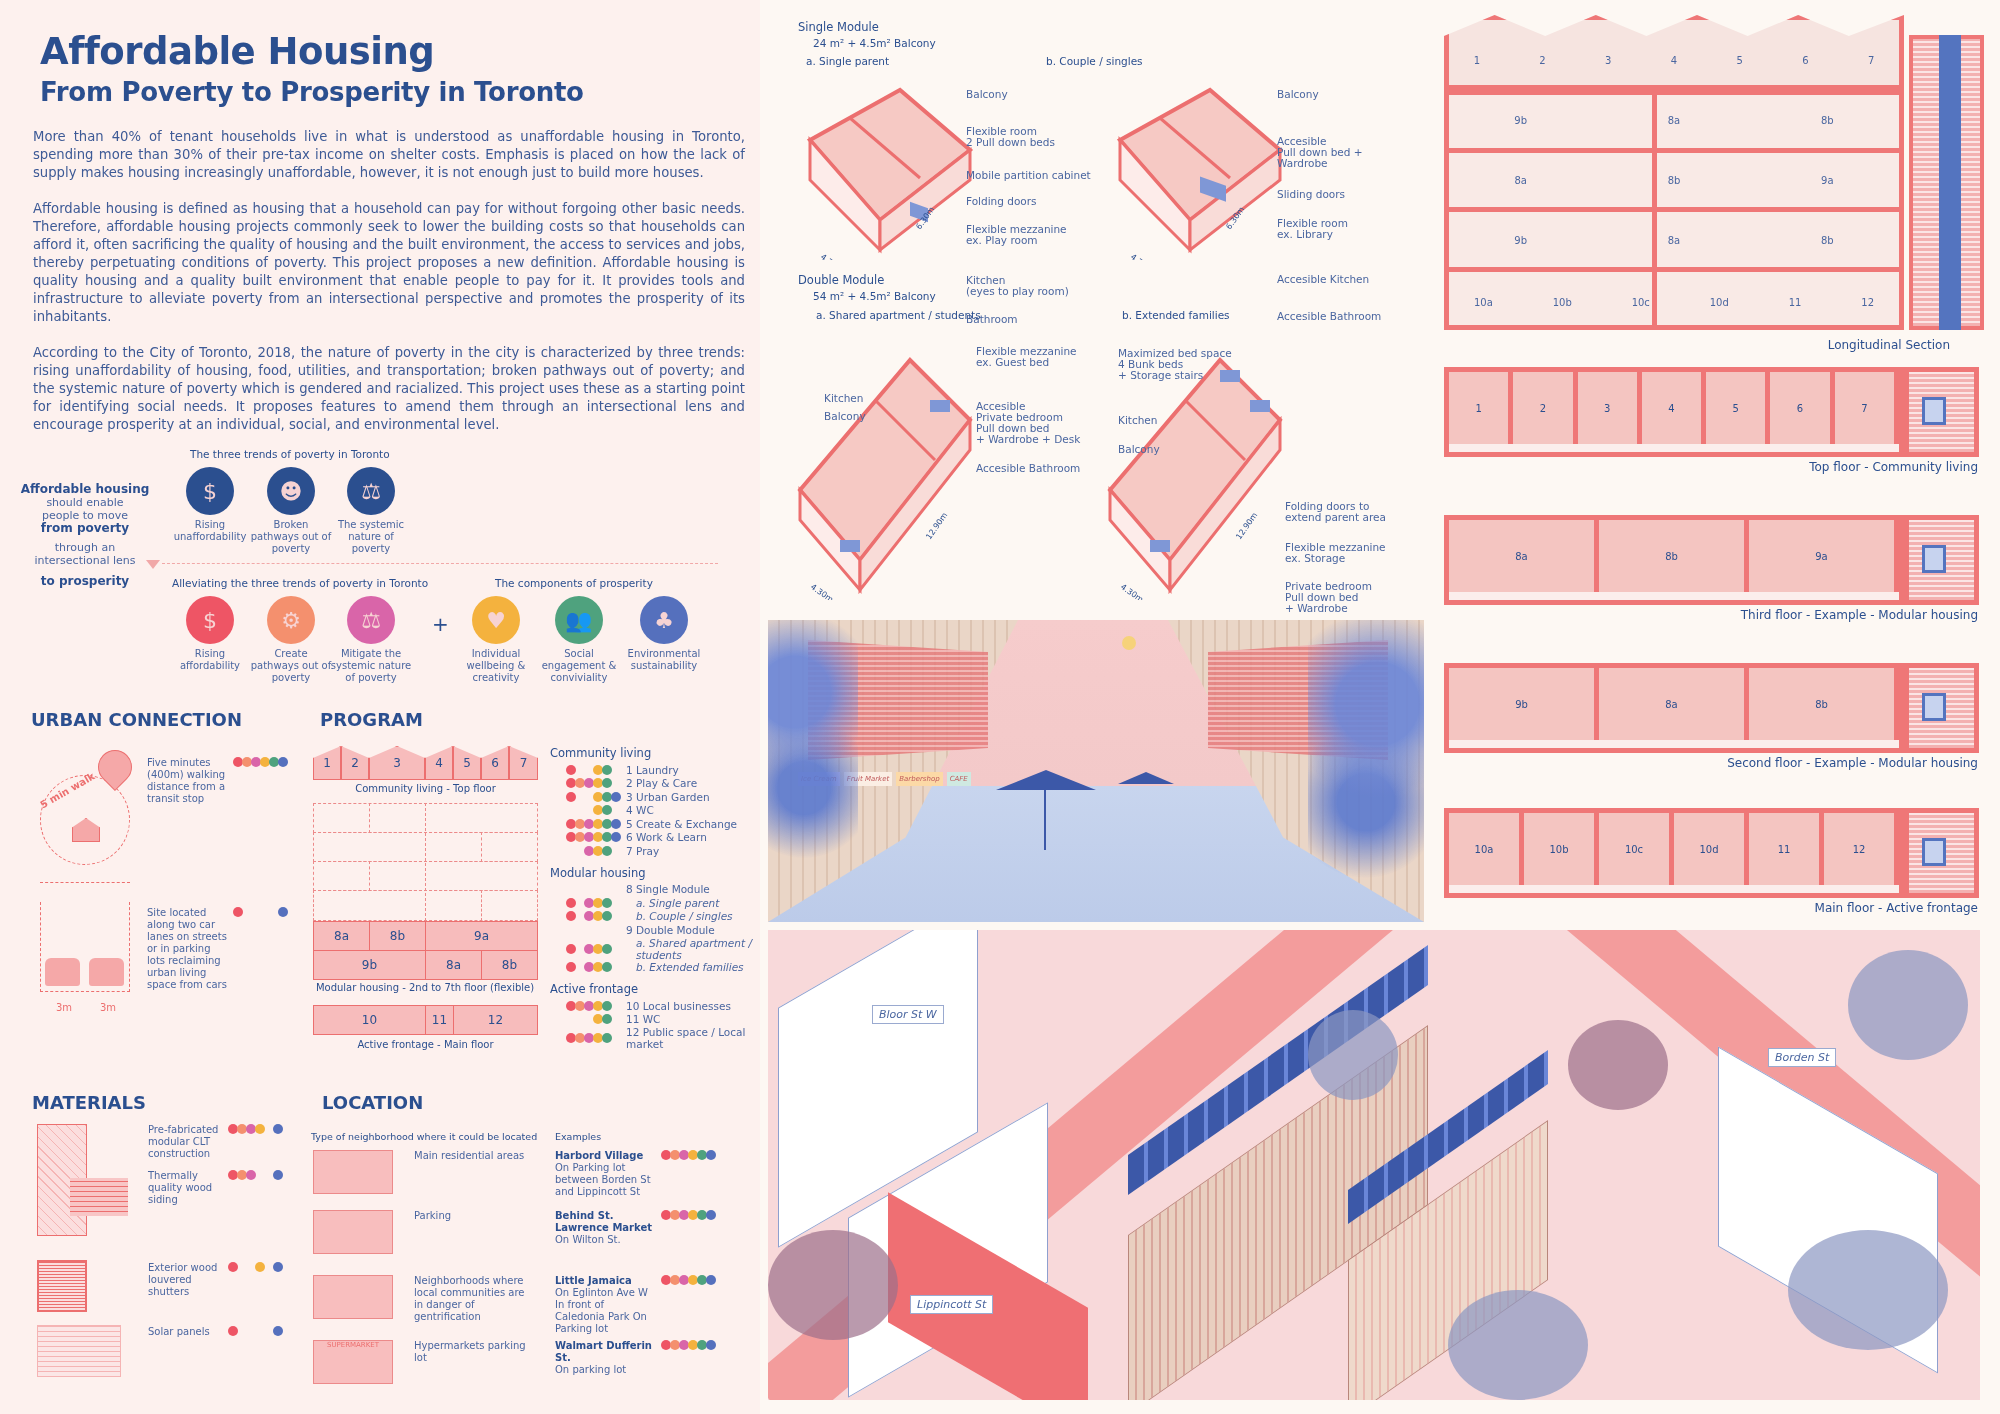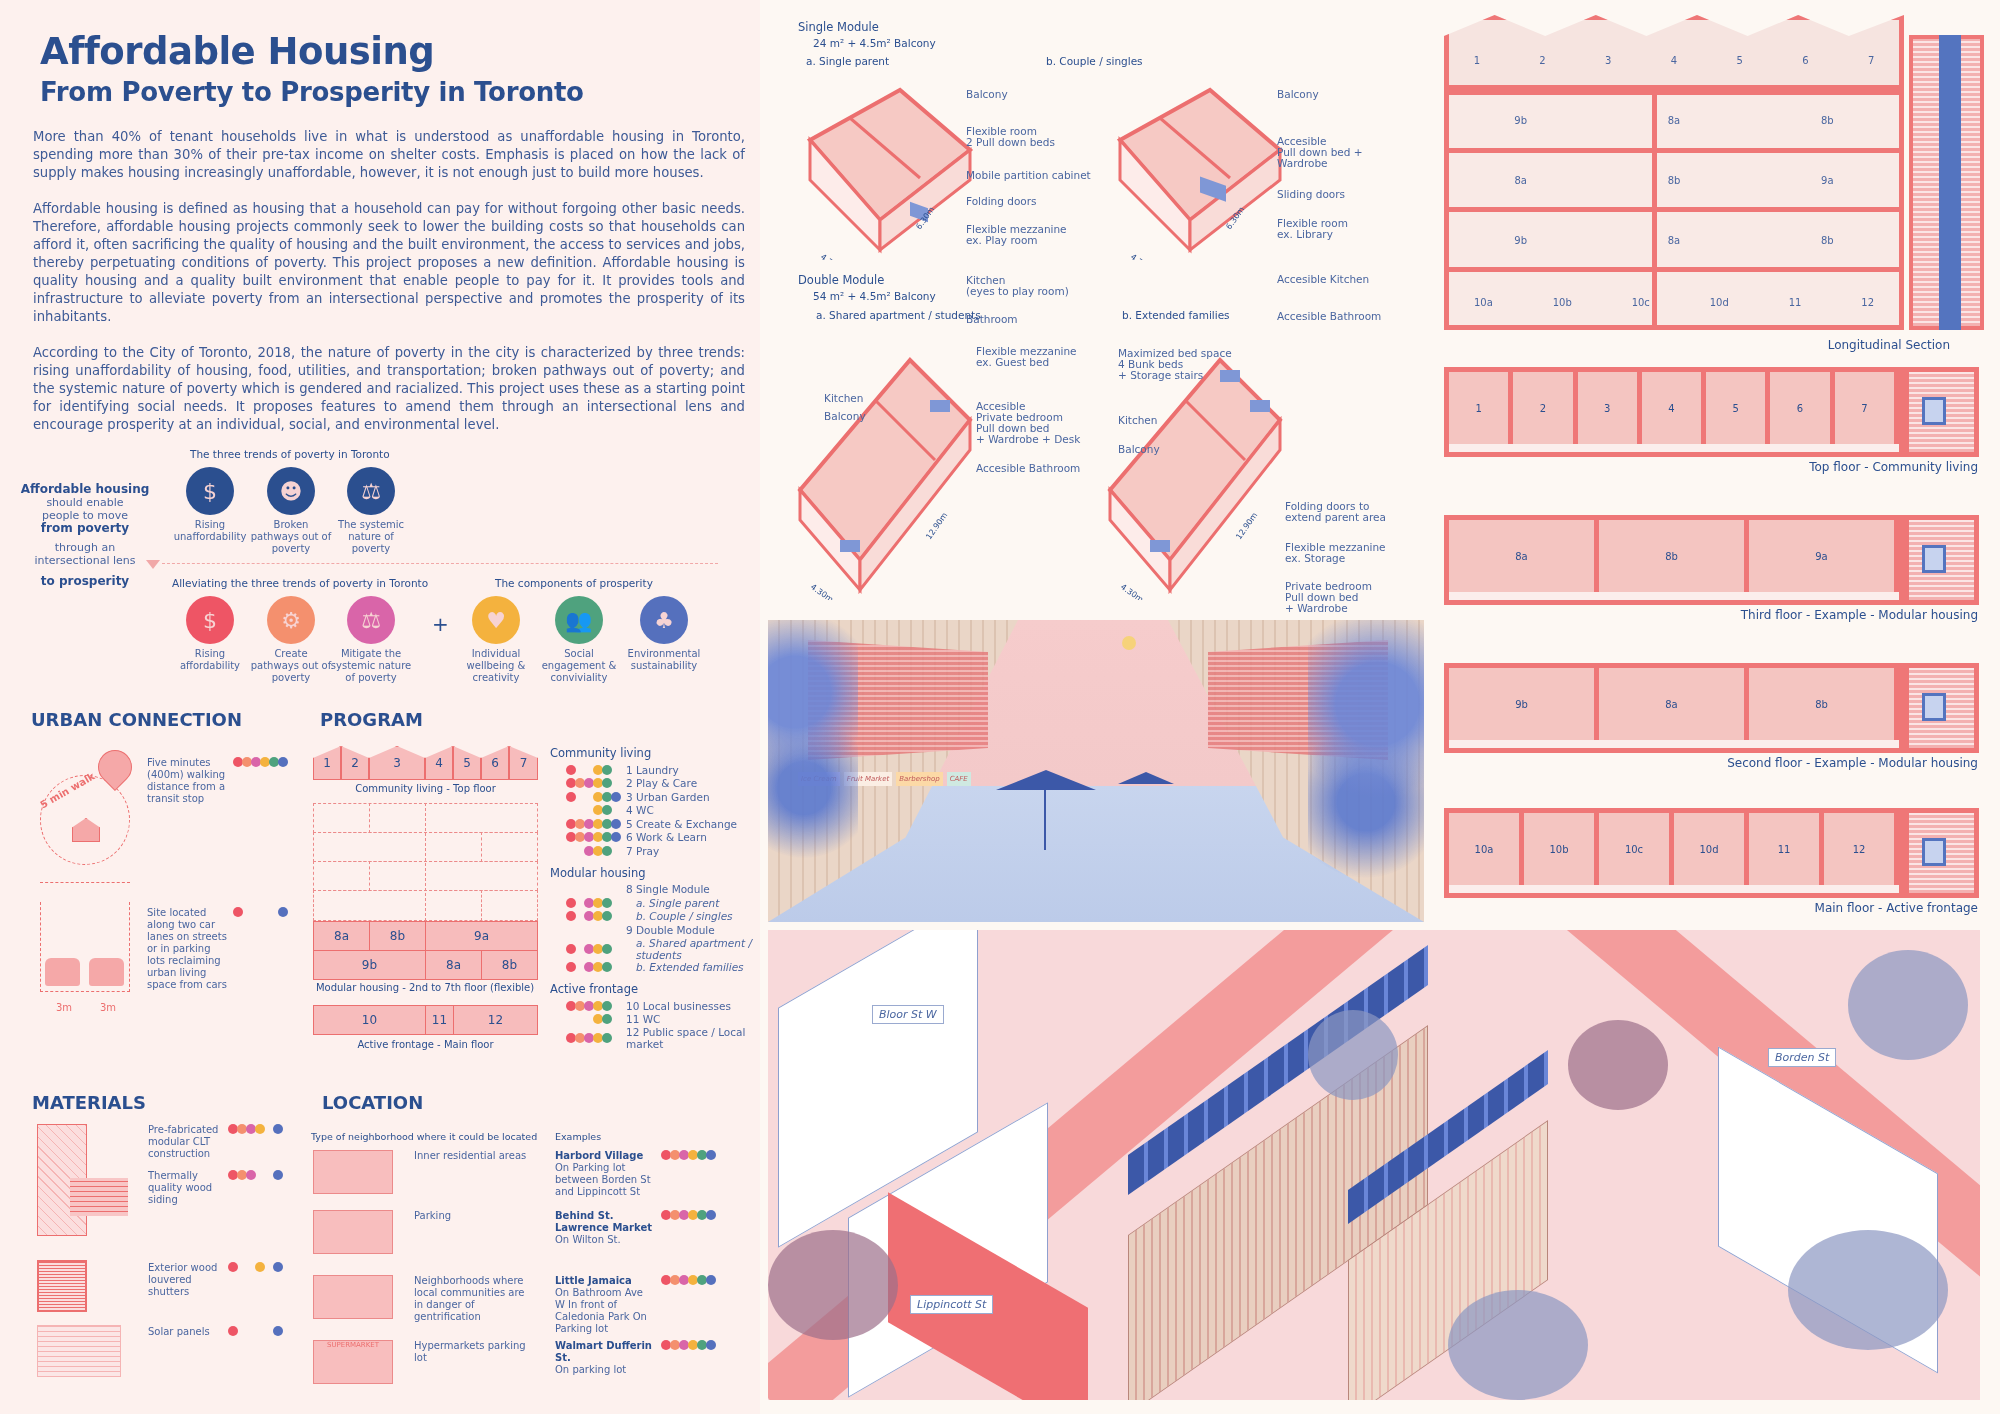--- a/index.html
+++ b/index.html
@@ -399,21 +399,21 @@
       <div class="dot e" style=""></div>
       <div class="dot" style="background:#5570bd"></div>
     </div>
   </div>
 
 <div class="sec" style="left:322px;top:1092px">LOCATION</div>
 <div class="abs" style="left:311px;top:1131px;font-size:9.5px;color:#2b4f8f">Type of neighborhood where it could be located</div>
 <div class="abs" style="left:555px;top:1131px;font-size:9.5px;color:#2b4f8f">Examples</div>
 <div id="loc-list">
   <div class="abs" style="left:313px;top:1150px;width:80px;height:44px;background:#f8bebe;border:1px solid #ec8a8a;display:flex;align-items:flex-start;justify-content:center;font-size:7px;color:#ec6f6f"></div>
-  <div class="abs small" style="left:414px;top:1150px;width:120px">Inner residential areas</div>
+  <div class="abs small" style="left:414px;top:1150px;width:120px">Main residential areas</div>
   <div class="abs small" style="left:555px;top:1150px;width:100px">
       <div style="font-weight:bold;color:#2b4f8f">Harbord Village</div>
       <div>On Parking lot between Borden St and Lippincott St</div>
     </div>
   <div class="abs dots" style="left:661px;top:1150px">
       <div class="dot" style="background:#ee5565"></div>
       <div class="dot" style="background:#f4906e"></div>
       <div class="dot" style="background:#d965a9"></div>
       <div class="dot" style="background:#f4b23e"></div>
       <div class="dot" style="background:#4fa27e"></div>
@@ -430,21 +430,21 @@
       <div class="dot" style="background:#f4906e"></div>
       <div class="dot" style="background:#d965a9"></div>
       <div class="dot" style="background:#f4b23e"></div>
       <div class="dot" style="background:#4fa27e"></div>
       <div class="dot" style="background:#5570bd"></div>
     </div>
   <div class="abs" style="left:313px;top:1275px;width:80px;height:44px;background:#f8bebe;border:1px solid #ec8a8a;display:flex;align-items:flex-start;justify-content:center;font-size:7px;color:#ec6f6f"></div>
   <div class="abs small" style="left:414px;top:1275px;width:120px">Neighborhoods where local communities are in danger of gentrification</div>
   <div class="abs small" style="left:555px;top:1275px;width:100px">
       <div style="font-weight:bold;color:#2b4f8f">Little Jamaica</div>
-      <div>On Bathroom Ave W In front of Caledonia Park On Parking lot</div>
+      <div>On Eglinton Ave W In front of Caledonia Park On Parking lot</div>
     </div>
   <div class="abs dots" style="left:661px;top:1275px">
       <div class="dot" style="background:#ee5565"></div>
       <div class="dot" style="background:#f4906e"></div>
       <div class="dot" style="background:#d965a9"></div>
       <div class="dot" style="background:#f4b23e"></div>
       <div class="dot" style="background:#4fa27e"></div>
       <div class="dot" style="background:#5570bd"></div>
     </div>
   <div class="abs" style="left:313px;top:1340px;width:80px;height:44px;background:#f8bebe;border:1px solid #ec8a8a;display:flex;align-items:flex-start;justify-content:center;font-size:7px;color:#ec6f6f">

